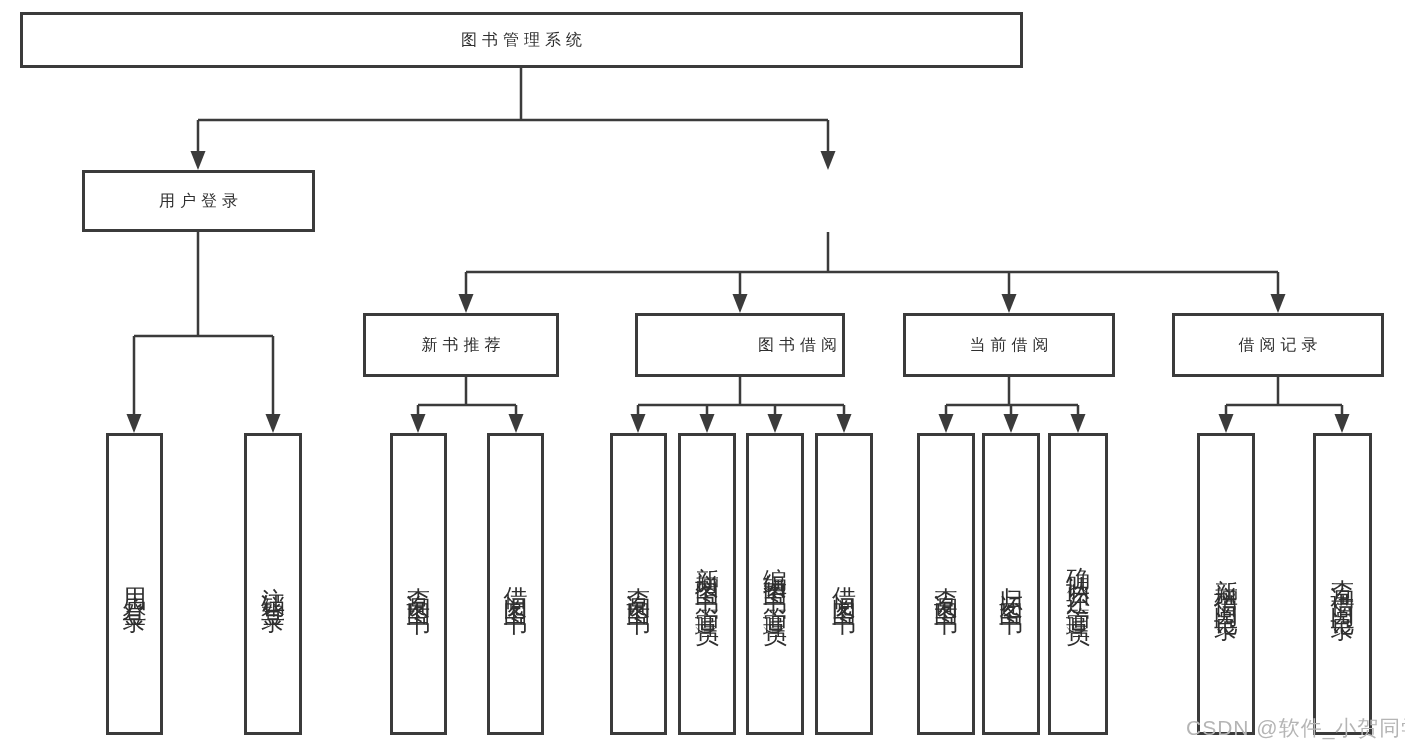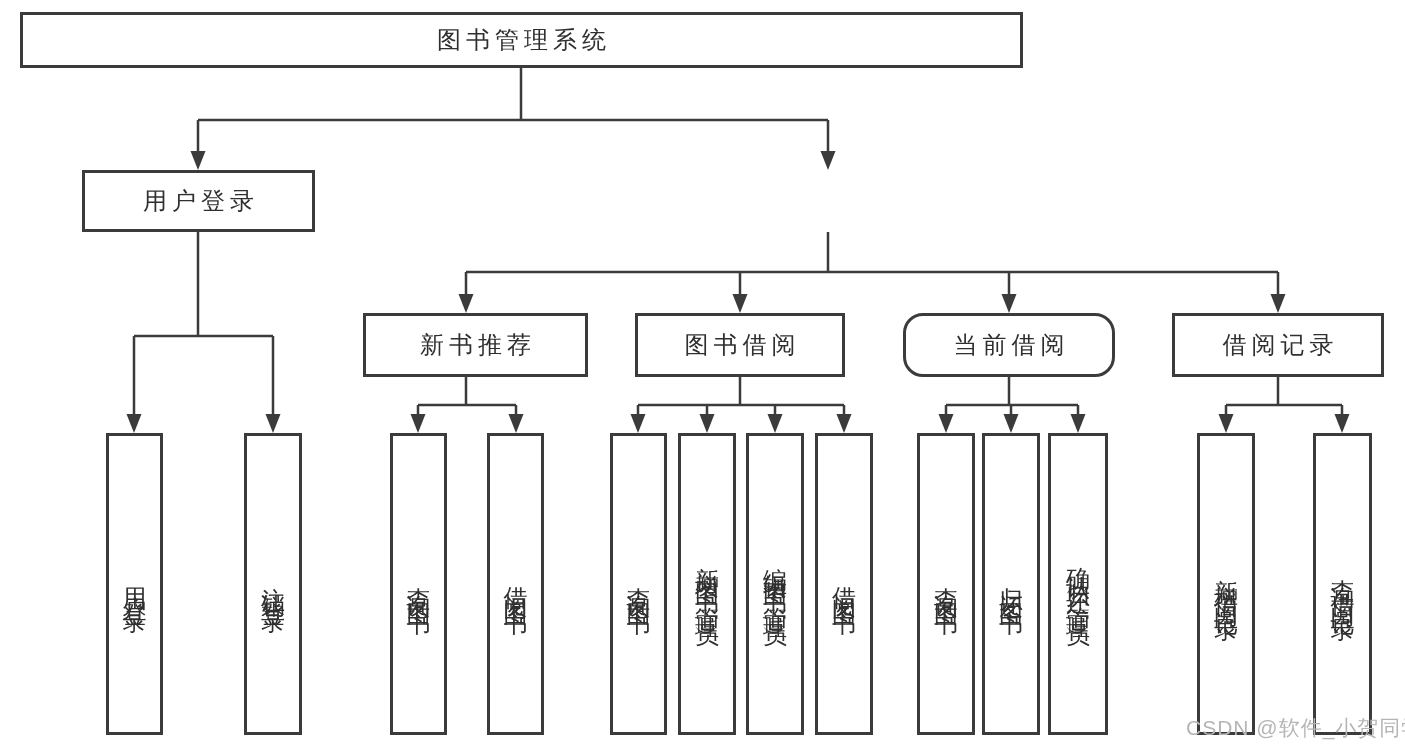--- a/index.html
+++ b/index.html
@@ -37,21 +37,21 @@
     background: #ffffff;
     border: 3px solid #3b3b3b;
     color: #2f2f2f;
     display: flex;
     align-items: center;
     justify-content: center;
     text-align: center;
     line-height: 1;
   }
   .node.h {
-    font-size: 24px;
+    font-size: 16px;
     letter-spacing: 5px;
     padding-left: 5px; 
   }
   .node.v {
     writing-mode: vertical-rl;
     text-orientation: mixed;
     font-size: 24px;
     letter-spacing: 8px;
   }
   .watermark {
@@ -115,27 +115,27 @@
   </svg>
 
   <div class="node h" style="left:20px; top:12px; width:1003px; height:56px;">
     <span>图书管理系统</span>
   </div>
 
   <div class="node h" style="left:82px; top:170px; width:233px; height:62px;">
     <span>用户登录</span>
   </div>
 
-  <div class="node h" style="left:363px; top:313px; width:225px; height:64px;">
+  <div class="node h" style="left:363px; top:313px; width:196px; height:64px;">
     <span>新书推荐</span>
   </div>
-  <div class="node h" style="left:635px; top:313px; width:210px; height:64px;">
+  <div class="node h" style="left:635px; top:313px; width:210px; height:64px;justify-content:flex-end;">
     <span>图书借阅</span>
   </div>
-  <div class="node h" style="left:903px; top:313px; width:212px; height:64px;border-radius:20px;">
+  <div class="node h" style="left:903px; top:313px; width:212px; height:64px;">
     <span>当前借阅</span>
   </div>
   <div class="node h" style="left:1172px; top:313px; width:212px; height:64px;">
     <span>借阅记录</span>
   </div>
 
   <div class="node v" style="left:106px; top:433px; width:57px; height:302px;">
     <span>用户登录</span>
   </div>
   <div class="node v" style="left:244px; top:433px; width:58px; height:302px;">

